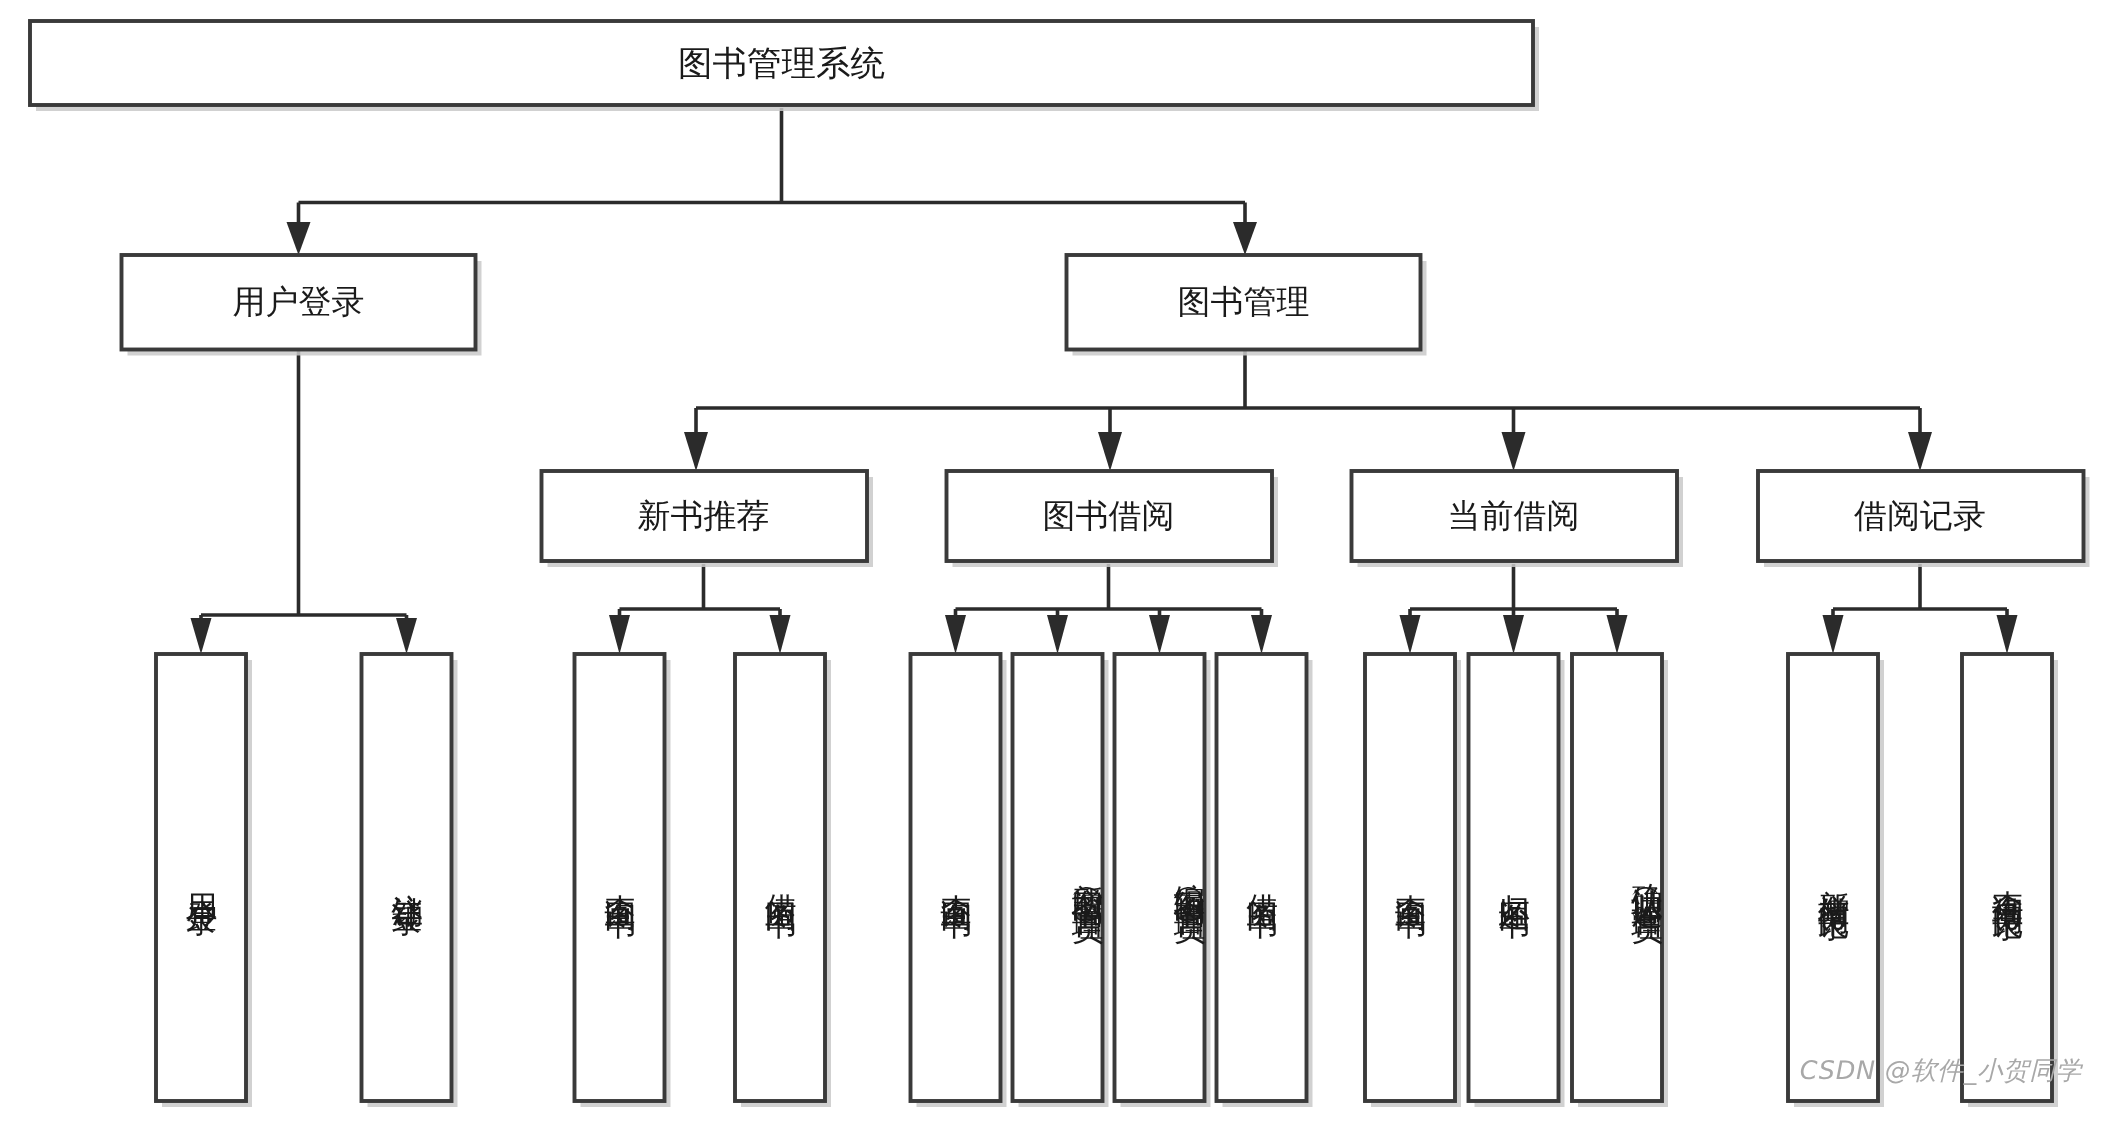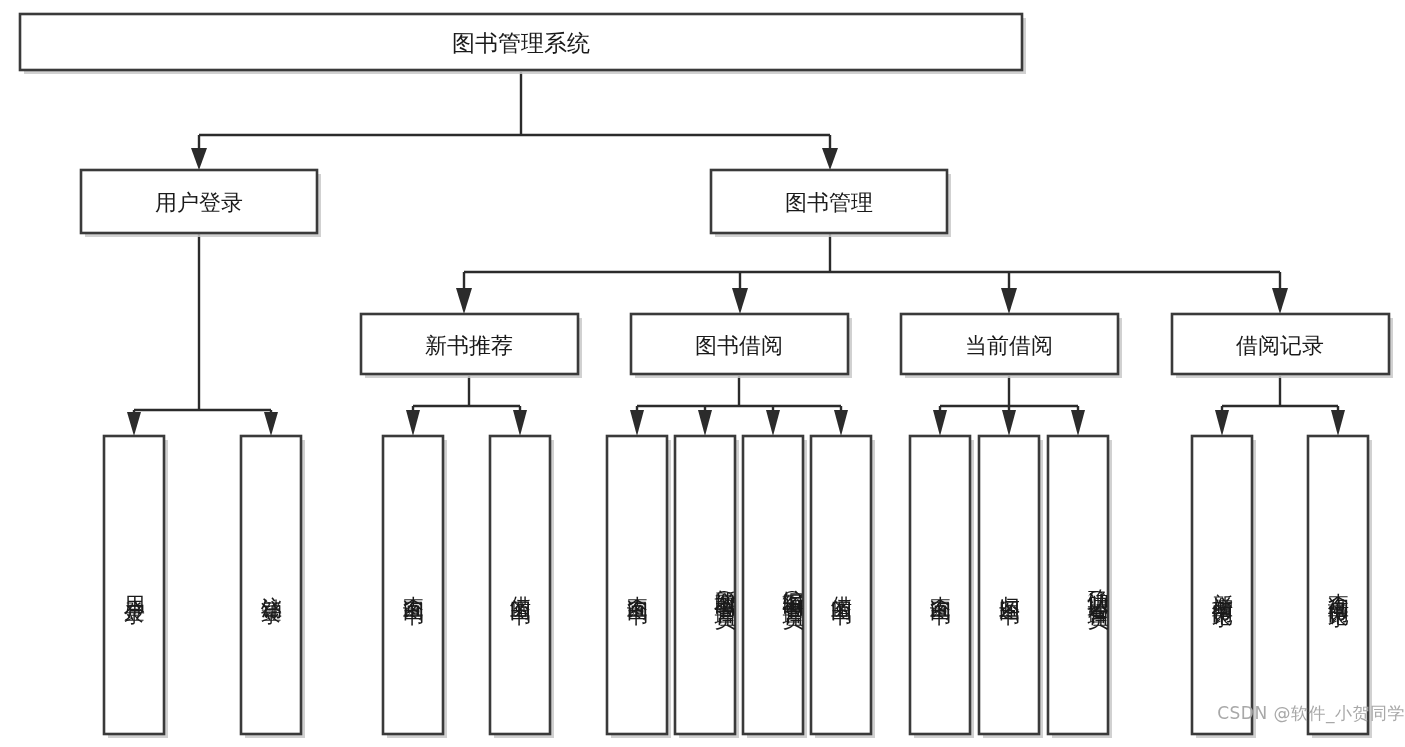--- a/index.html
+++ b/index.html
@@ -70,27 +70,28 @@
     color: #1a1a1a;
     text-align: center;
     display: flex;
     align-items: center;
     justify-content: center;
     pointer-events: none;
     user-select: none;
   }
   .watermark {
     position: absolute;
-    right: 0;
+    right: 17px;
     bottom: 6px;
     font-family: "DejaVu Sans", "Liberation Sans", sans-serif;
     font-size: 17px;
     color: #a8a8a8;
     letter-spacing: 0.5px;
     white-space: nowrap;
+    font-style: italic;
   }
 </style>
 </head>
 <body>
 
 <div id="diagram-root">
 
   <svg id="diagram-canvas" viewBox="0 0 1405 747">
 
     <g>

